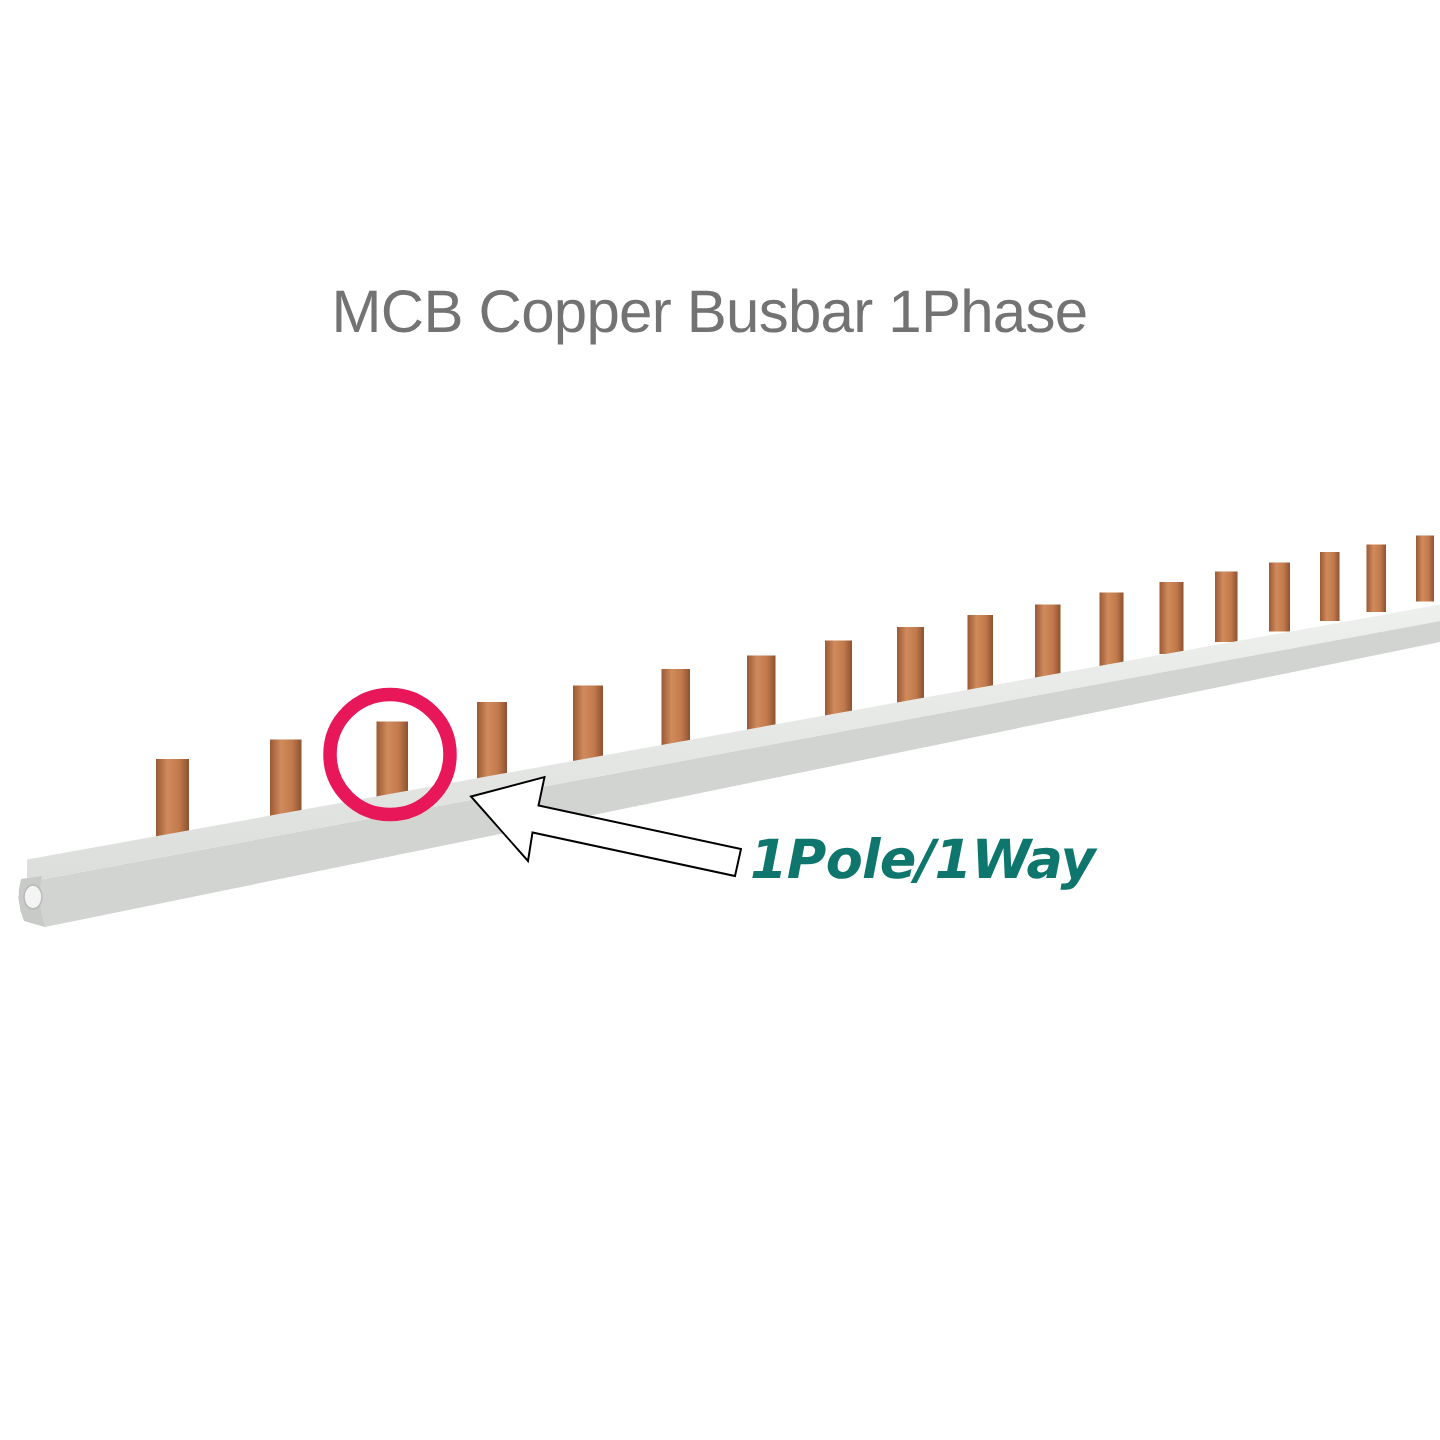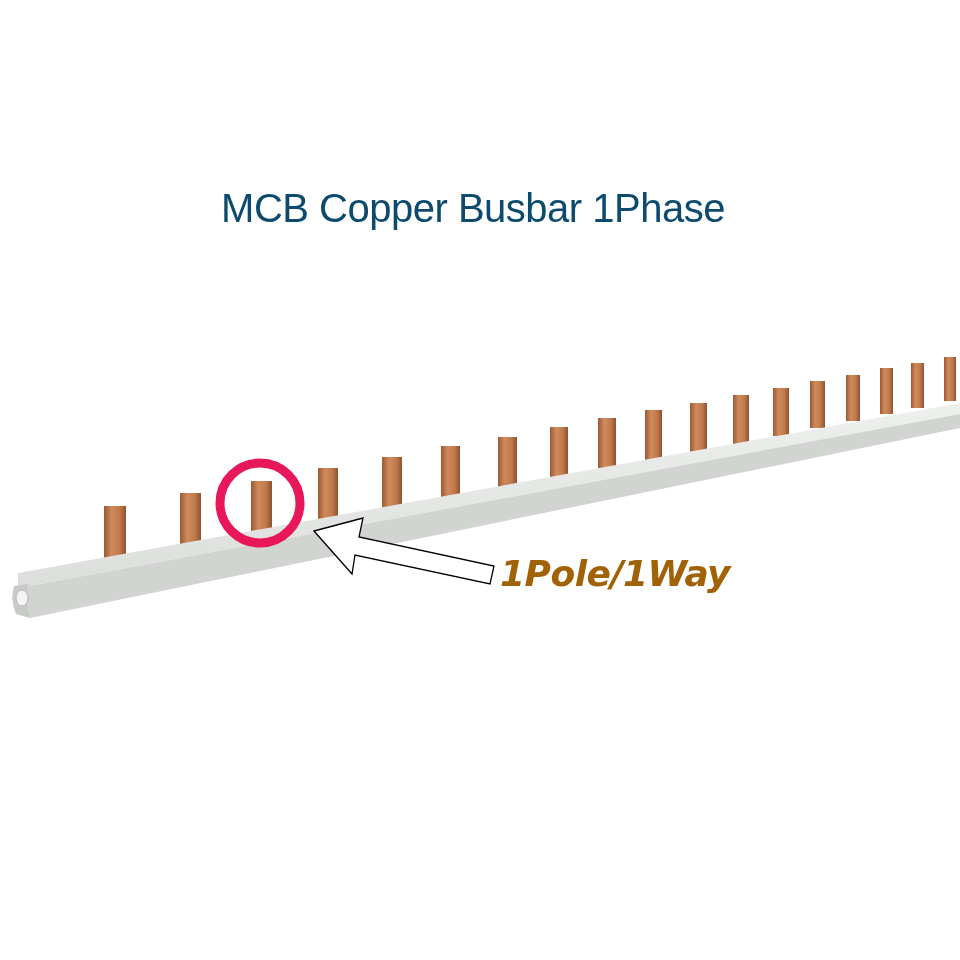--- a/index.html
+++ b/index.html
@@ -1,20 +1,20 @@
 <!DOCTYPE html>
 <html><head>
 <meta charset="utf-8">
 <style>
   html, body { margin:0; padding:0; background:#ffffff; }
   body { width:960px; height:960px; position:relative; overflow:hidden; font-family:"Liberation Sans", sans-serif; }
-  .title { position:absolute; left:0; width:960px; top:186px; text-align:center; font-size:40px; color:#0c4a6e; letter-spacing:-0.5px; font-family:"Liberation Sans", sans-serif; }
+  .title { position:absolute; left:0; width:960px; top:186px; text-align:center; font-size:40px; color:#737373; letter-spacing:-0.5px; font-family:"Liberation Sans", sans-serif; }
   .title span { position:relative; left:-7px; }
   svg.product { position:absolute; left:0; top:0; }
-  .callout-label { position:absolute; left:500px; top:553px; font-size:36px; font-weight:bold; font-style:italic; color:#a16207; font-family:"DejaVu Sans", sans-serif; letter-spacing:-0.5px; }
+  .callout-label { position:absolute; left:500px; top:553px; font-size:36px; font-weight:bold; font-style:italic; color:#0f766e; font-family:"DejaVu Sans", sans-serif; letter-spacing:-0.5px; }
 </style>
 </head>
 <body>
 
 <div class="title"><span>MCB Copper Busbar 1Phase</span></div>
 
 <svg class="product" width="960" height="960" viewBox="0 0 960 960">
   <defs>
     <linearGradient id="pin" x1="0" x2="1" y1="0" y2="0">
       <stop offset="0" stop-color="#9a5a34"></stop>

